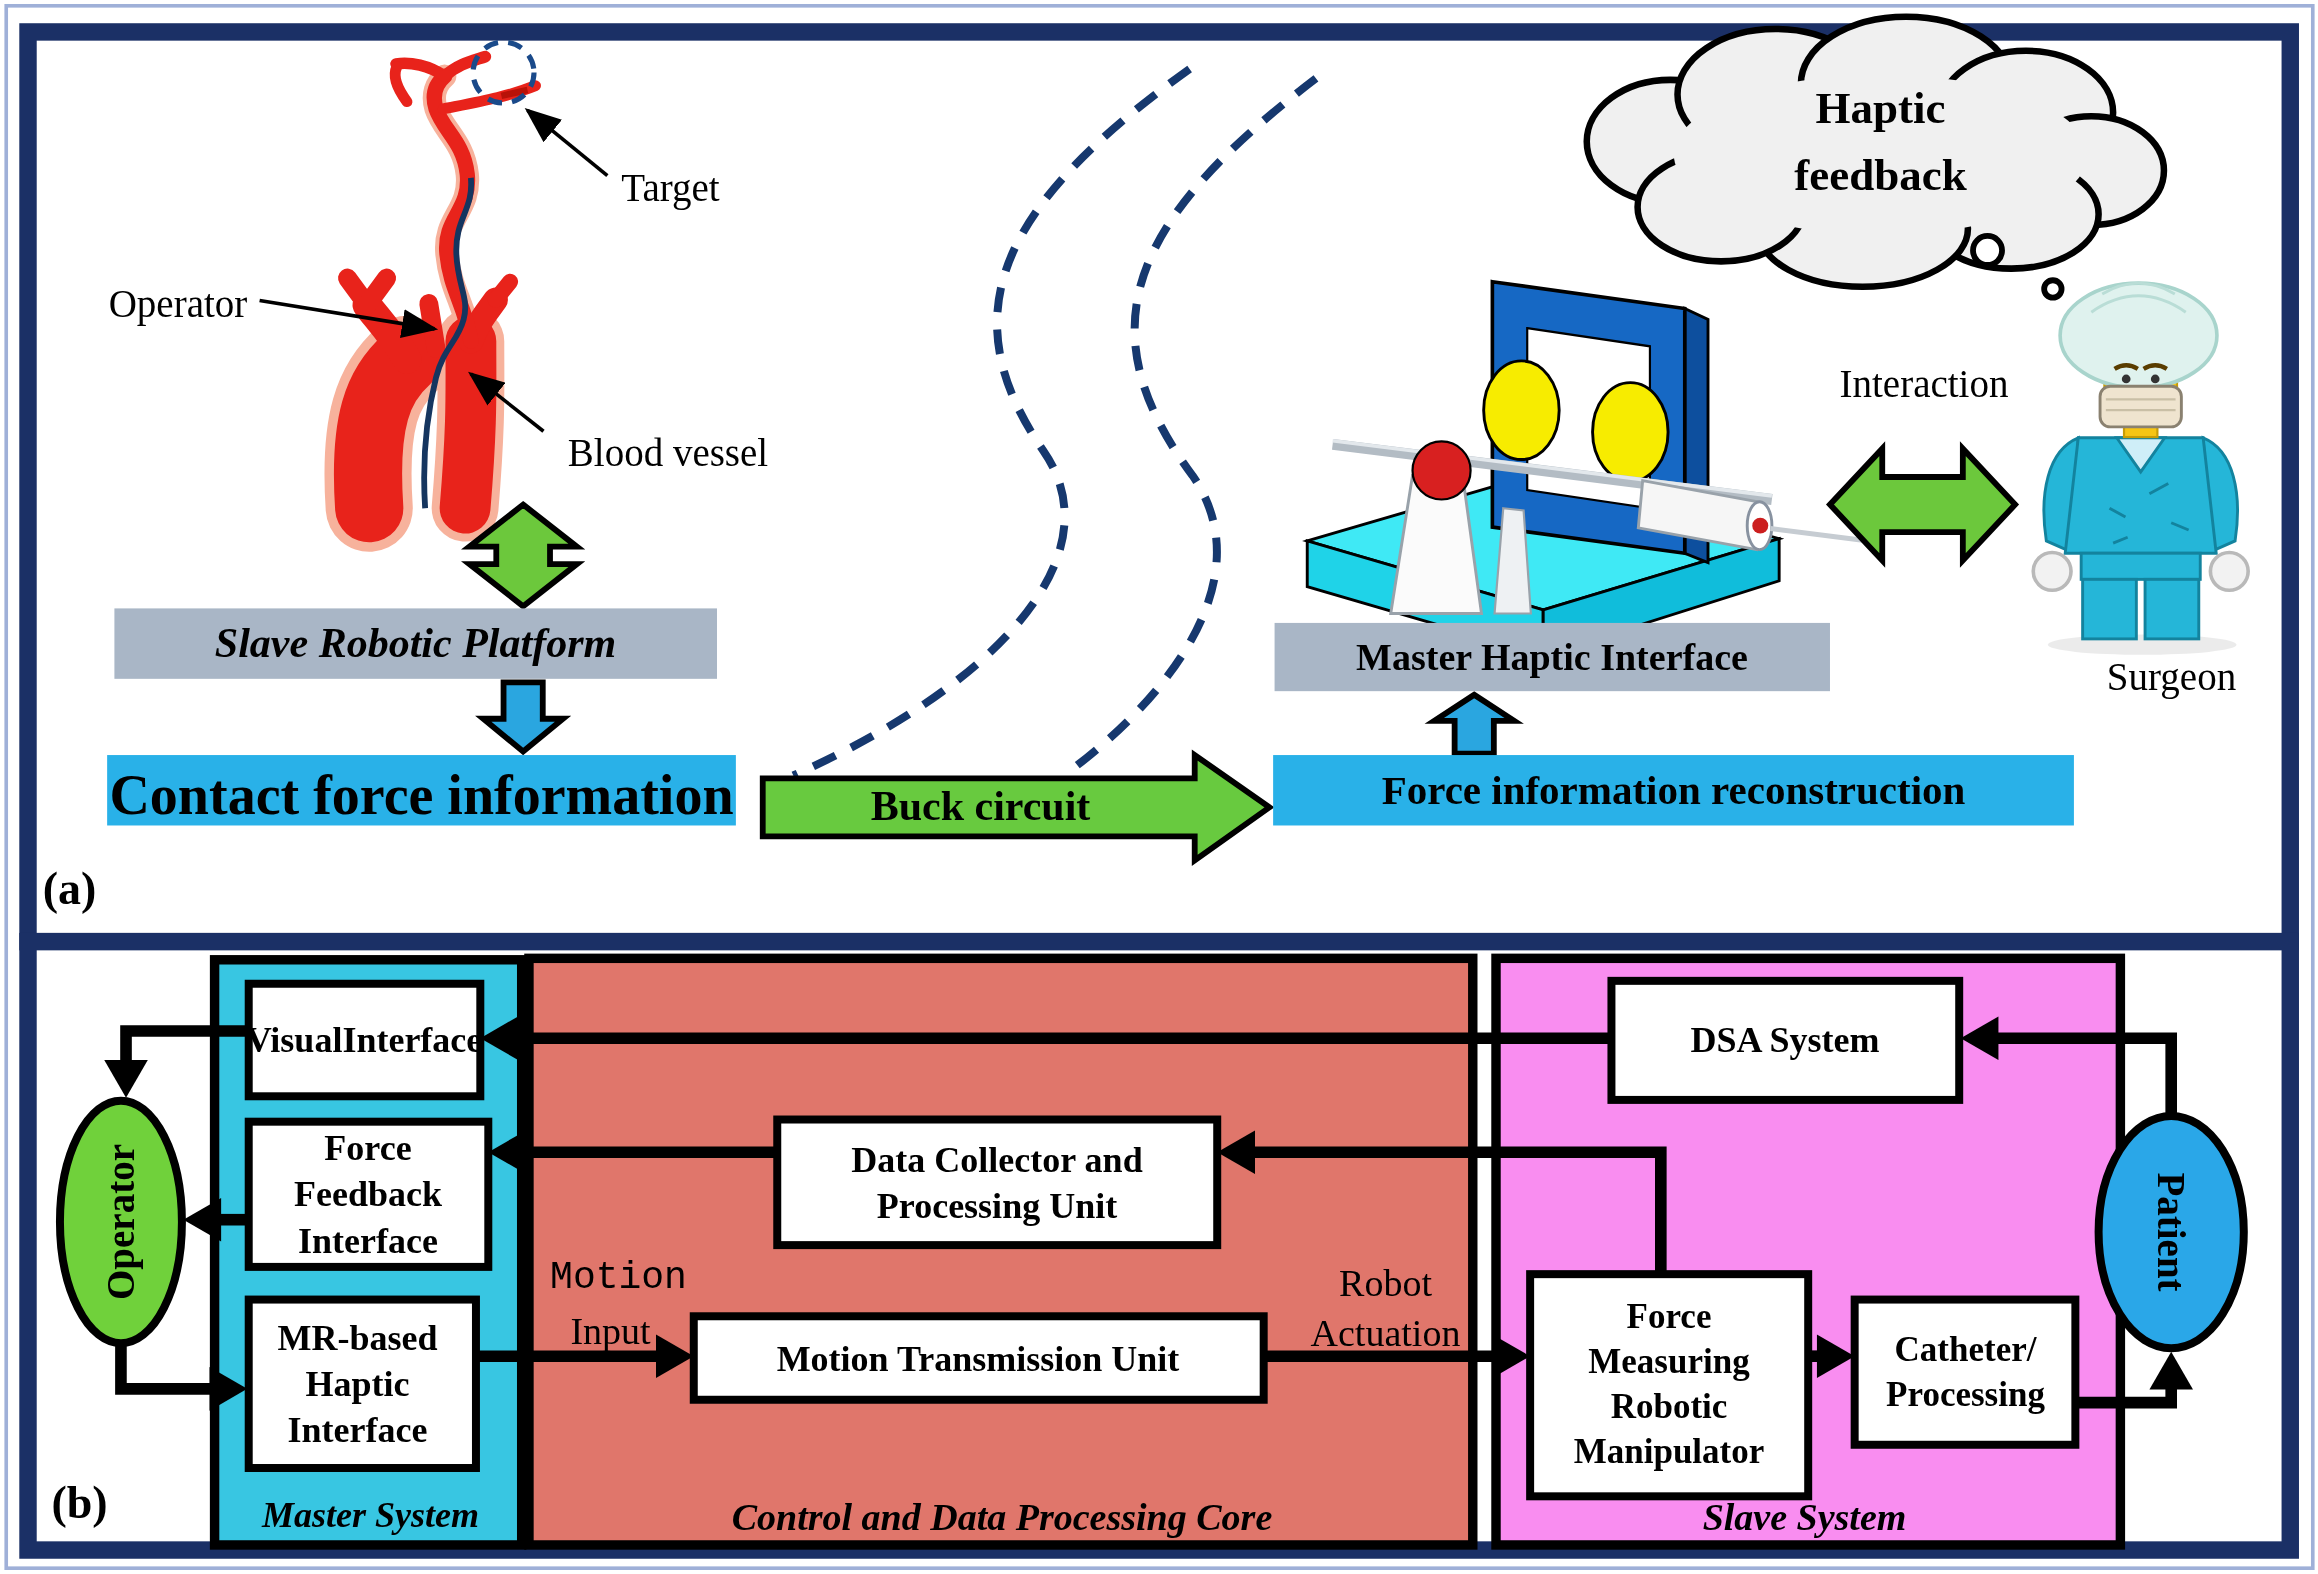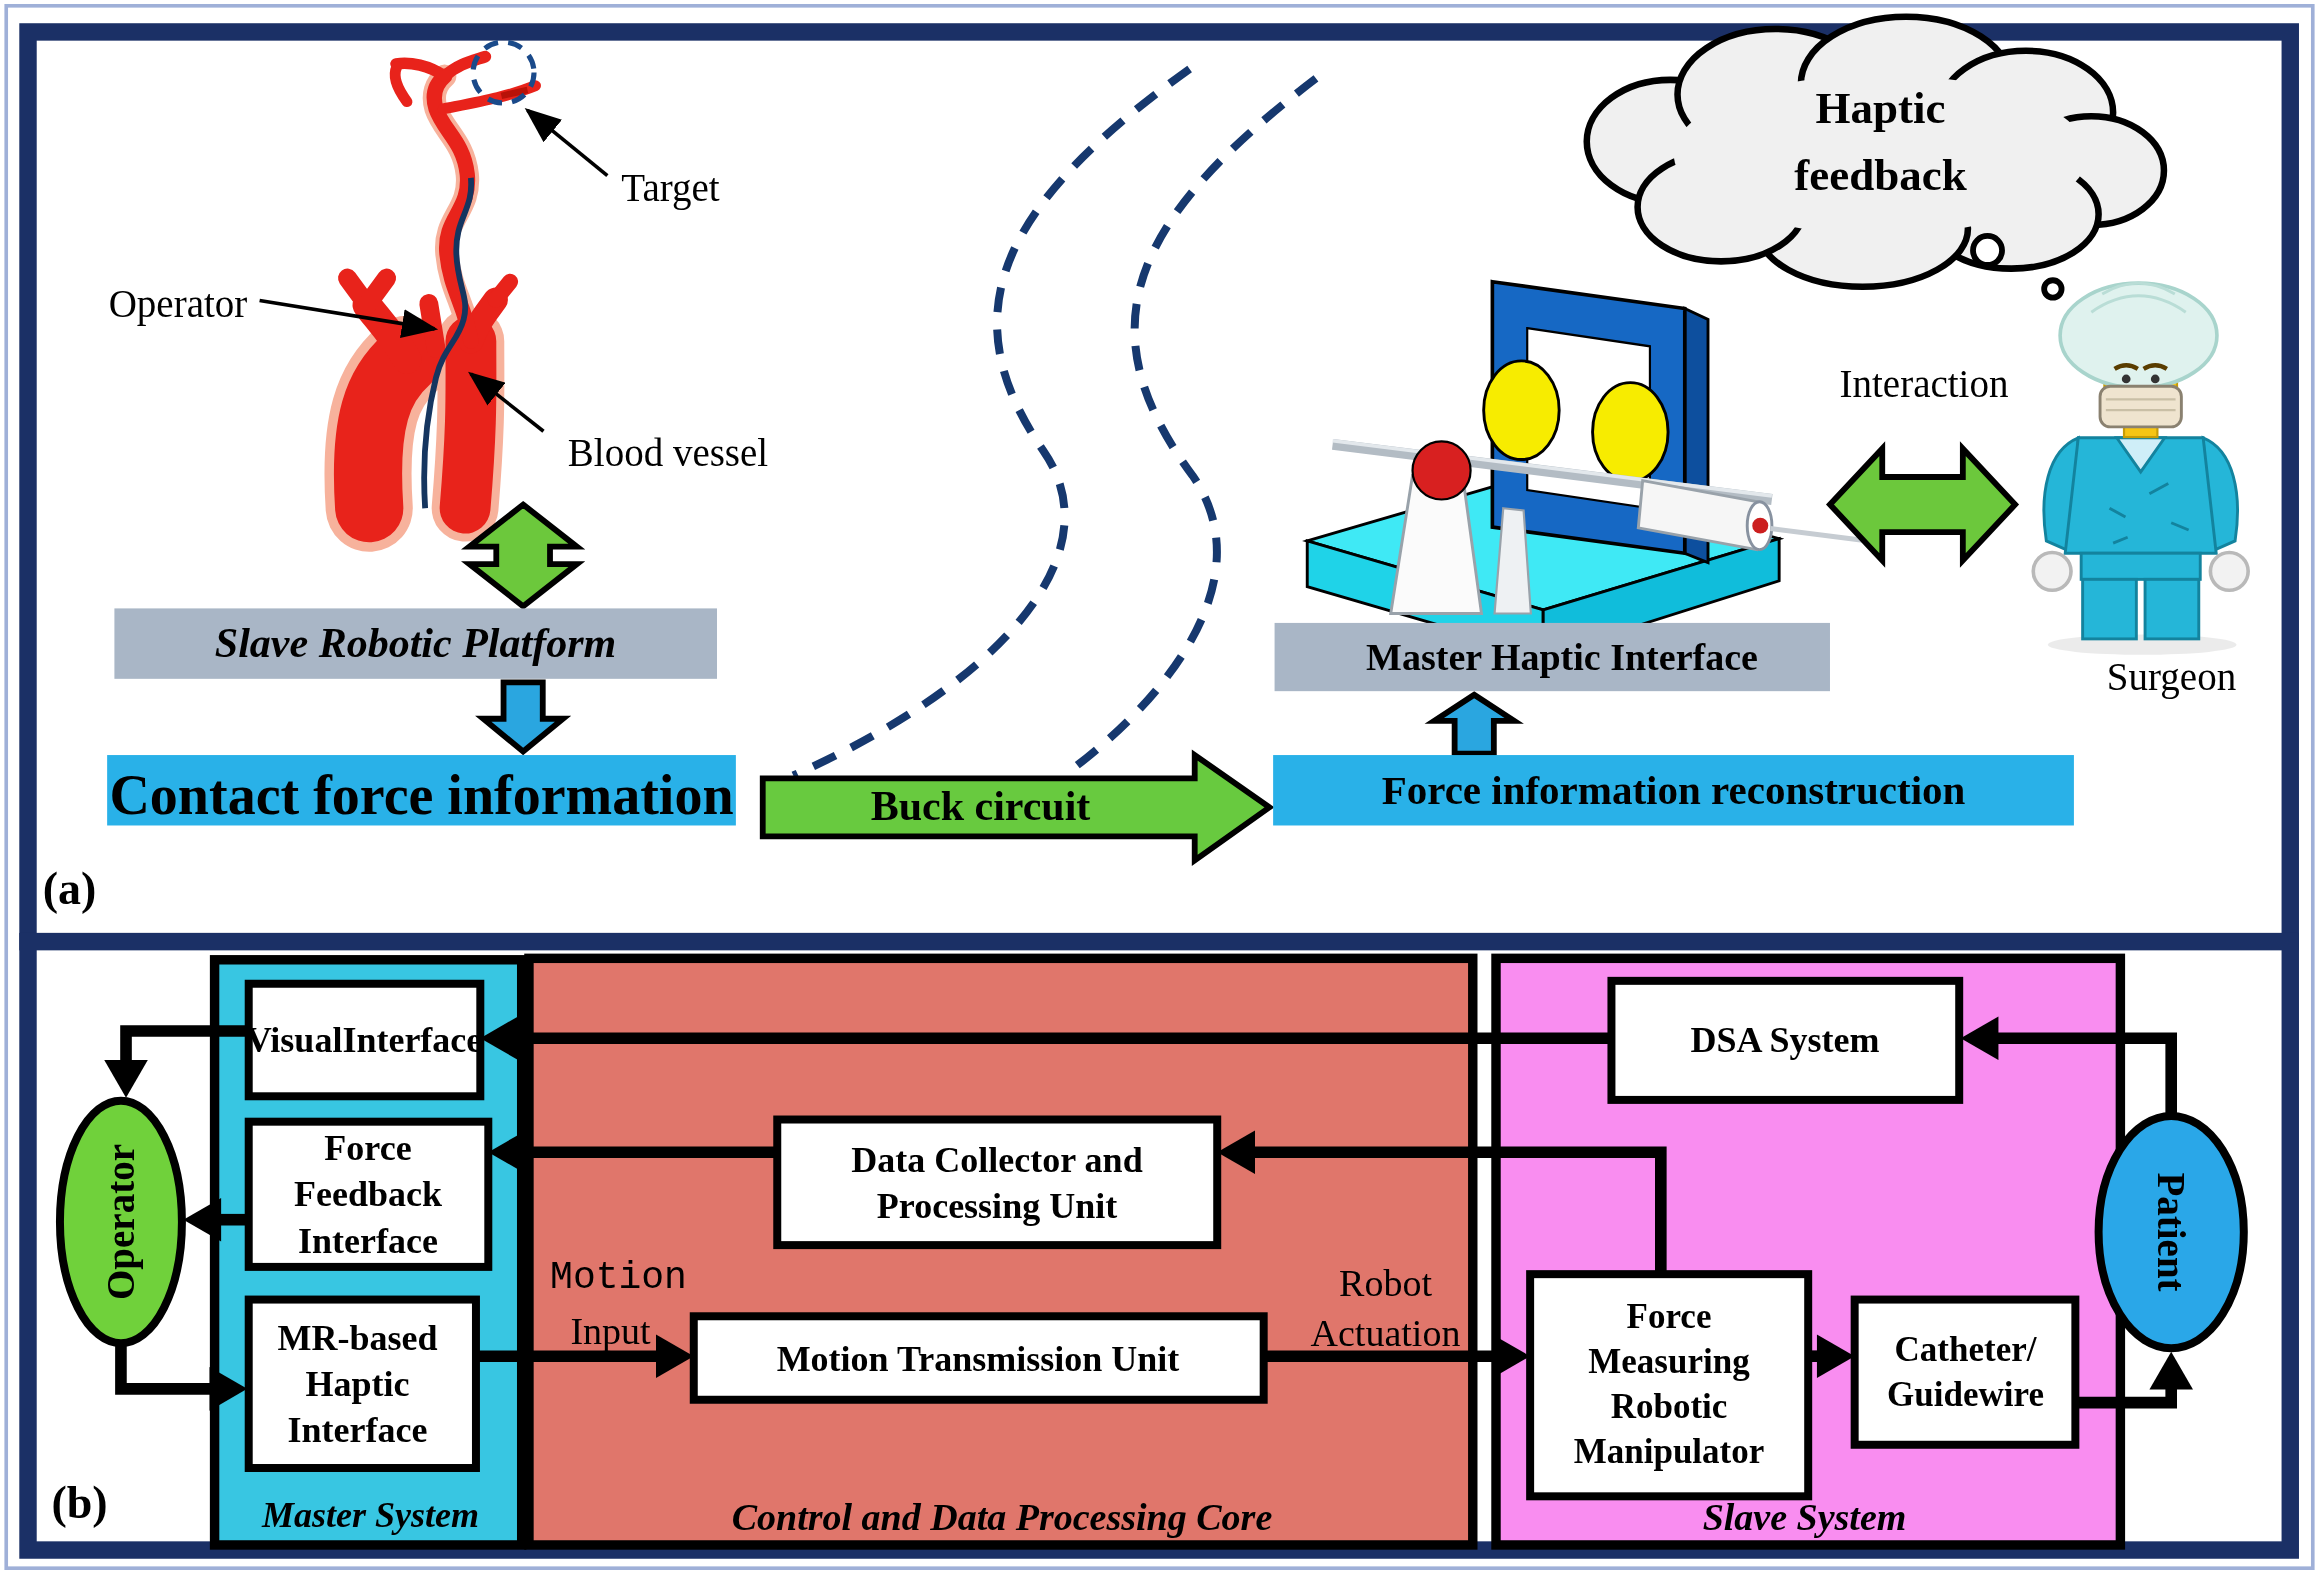--- a/index.html
+++ b/index.html
@@ -190,21 +190,21 @@
   </g>
 </svg>
 
 <div class="t" style="left:598px;top:166px;width:145px;height:44px;font-size:39px;">Target</div>
 <div class="t" style="left:98px;top:282px;width:160px;height:44px;font-size:39px;">Operator</div>
 <div class="t" style="left:541px;top:431px;width:254px;height:44px;font-size:39px;">Blood vessel</div>
 <div class="t b" style="left:114px;top:609px;width:603px;height:70px;font-size:42px;font-style:italic;">Slave Robotic Platform</div>
 <div class="t b" style="left:107px;top:755px;width:629px;height:81px;font-size:56px;">Contact force information</div>
 <div class="t b" style="left:770px;top:778px;width:421px;height:58px;font-size:42px;">Buck circuit</div>
 <div class="t b" style="left:1273px;top:755px;width:801px;height:70px;font-size:41px;">Force information reconstruction</div>
-<div class="t b" style="left:1274px;top:623px;width:556px;height:68px;font-size:38px;padding-left:10px;">Master Haptic Interface</div>
+<div class="t b" style="left:1274px;top:623px;width:556px;height:68px;font-size:38px;">Master Haptic Interface</div>
 <div class="t b" style="left:1670px;top:75px;width:421px;height:67px;font-size:45px;">Haptic</div>
 <div class="t b" style="left:1670px;top:142px;width:421px;height:67px;font-size:45px;">feedback</div>
 <div class="t" style="left:1786px;top:361px;width:276px;height:46px;font-size:39px;">Interaction</div>
 <div class="t" style="left:2070px;top:654px;width:203px;height:45px;font-size:39px;">Surgeon</div>
 <div class="t b" style="left:26px;top:860px;width:87px;height:58px;font-size:46px;">(a)</div>
 
 <div class="t b" style="left:36px;top:1474px;width:87px;height:58px;font-size:46px;">(b)</div>
 
 <div class="t b rotccw" style="left:11.6px;top:1199px;width:218px;height:46px;font-size:39px;">Operator</div>
 <div class="t b rotcw" style="left:2062px;top:1209px;width:218px;height:46px;font-size:39px;">Patient</div>
@@ -230,21 +230,21 @@
 <div class="t b" style="left:693px;top:1317px;width:570px;height:84px;font-size:36px;">Motion Transmission Unit</div>
 <div class="t b" style="left:1611px;top:981px;width:348px;height:119px;font-size:36px;">DSA System</div>
 <div class="t b" style="left:1530px;top:1274px;width:278px;height:222px;font-size:35px;flex-direction:column;">
   <span>Force</span>
   <span>Measuring</span>
   <span>Robotic</span>
   <span>Manipulator</span>
 </div>
 <div class="t b" style="left:1855px;top:1300px;width:221px;height:145px;font-size:35px;flex-direction:column;">
   <span>Catheter/</span>
-  <span>Guidewire</span>
+  <span>Processing</span>
 </div>
 
 <div class="t" style="left:546px;top:1256px;width:145px;height:44px;font-size:38px;font-family:Liberation Mono, monospace;">Motion</div>
 <div class="t" style="left:545px;top:1309px;width:131px;height:44px;font-size:38px;">Input</div>
 <div class="t" style="left:1313px;top:1261px;width:145px;height:44px;font-size:38px;">Robot</div>
 <div class="t" style="left:1275px;top:1311px;width:221px;height:44px;font-size:38px;">Actuation</div>
 
 <div class="t bi" style="left:240px;top:1492px;width:261px;height:46px;font-size:36px;">Master System</div>
 <div class="t bi" style="left:657px;top:1494px;width:690px;height:46px;font-size:38px;">Control and Data Processing Core</div>
 <div class="t bi" style="left:1663px;top:1494px;width:283px;height:46px;font-size:38px;">Slave System</div>

